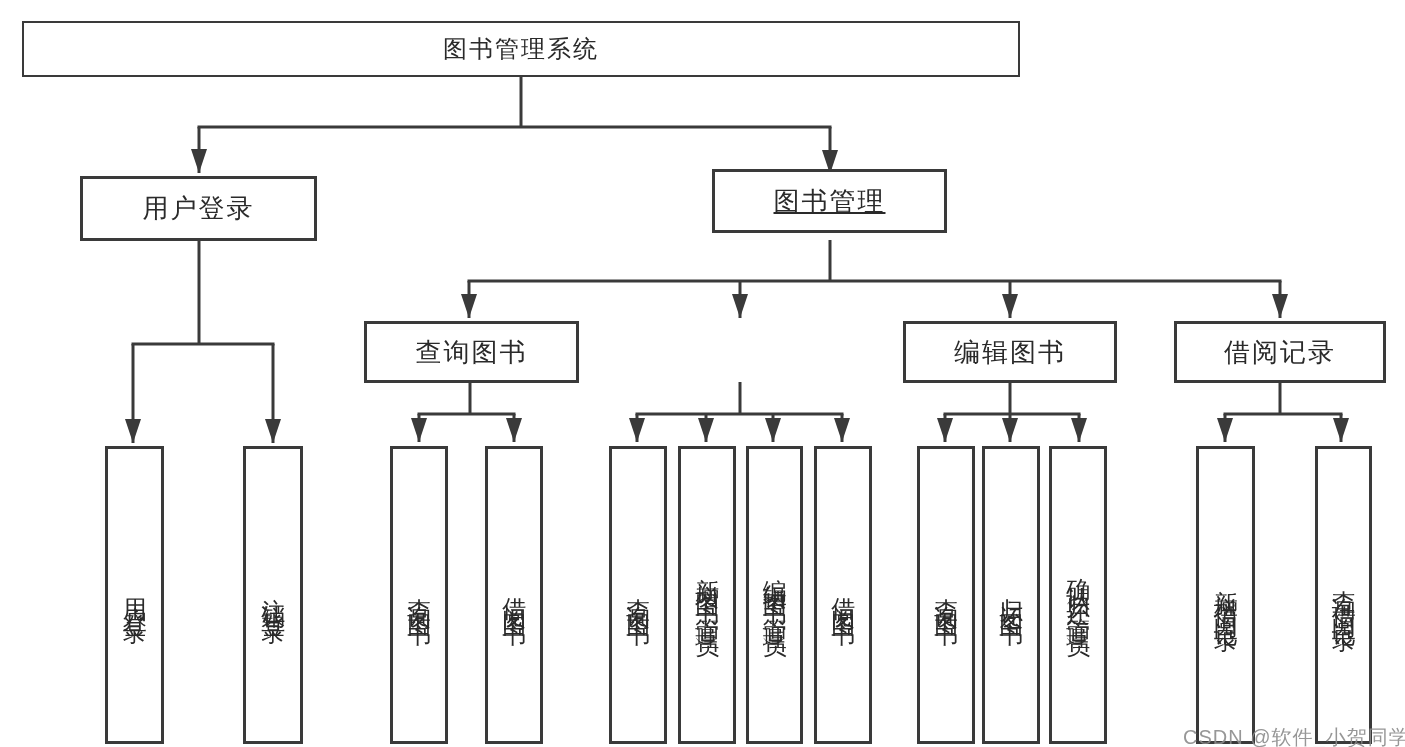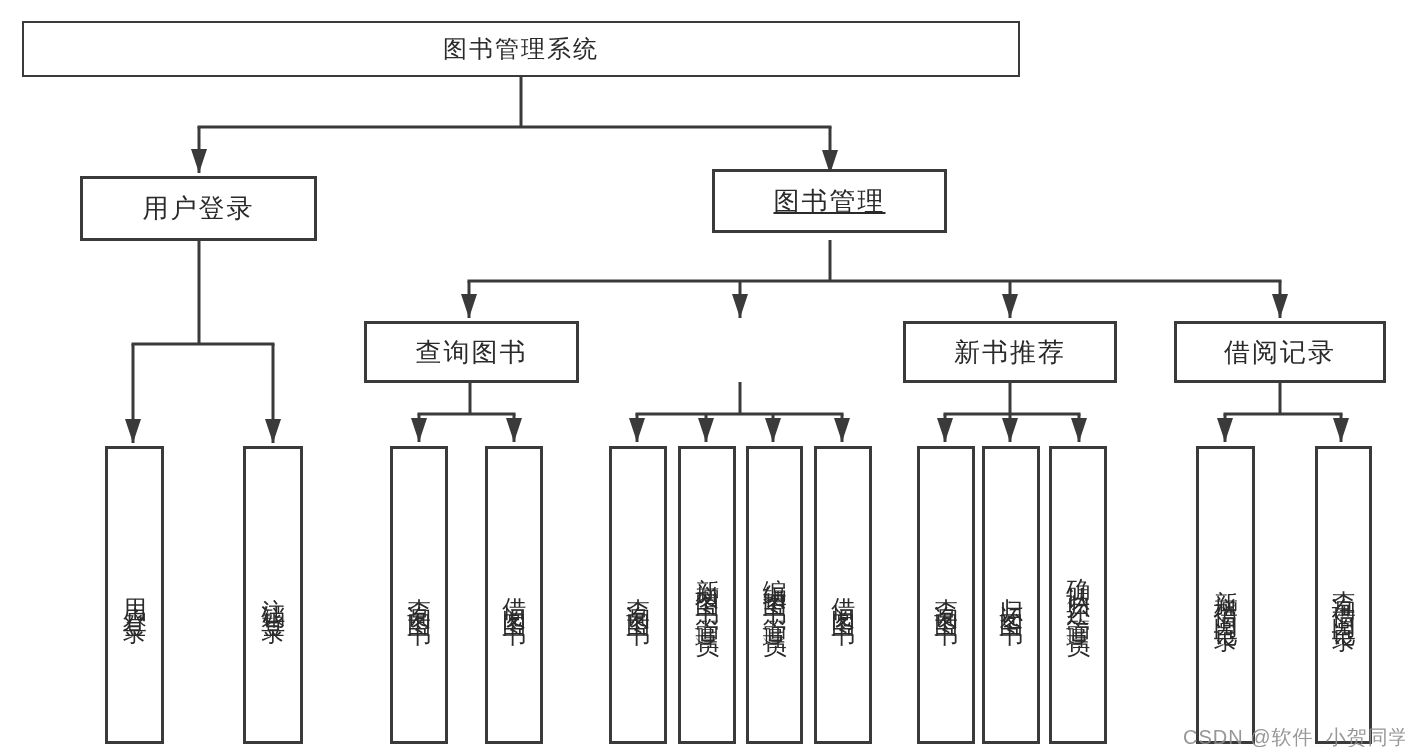--- a/index.html
+++ b/index.html
@@ -116,21 +116,21 @@
       <line x1="1341" y1="406" x2="1341" y2="434" marker-end="url(#arrowhead)"></line>
     </g>
   </svg>
 
   <div class="node h root" style="left:22px;top:13px;width:998px;height:56px;">图书管理系统</div>
 
   <div class="node h" style="left:80px;top:168px;width:237px;height:65px;">用户登录</div>
   <div class="node h" style="left:712px;top:161px;width:235px;height:64px;text-decoration:underline;">图书管理</div>
 
   <div class="node h" style="left:364px;top:313px;width:215px;height:62px;">查询图书</div>
-  <div class="node h" style="left:903px;top:313px;width:214px;height:62px;">新书推荐</div>
+  <div class="node h" style="left:903px;top:313px;width:214px;height:62px;">编辑图书</div>
   <div class="node h" style="left:1174px;top:313px;width:212px;height:62px;">借阅记录</div>
 
   <div class="node v" style="left:105px;top:438px;width:59px;height:298px;">用户登录</div>
   <div class="node v" style="left:243px;top:438px;width:60px;height:298px;">注销登录</div>
 
   <div class="node v" style="left:390px;top:438px;width:58px;height:298px;">查询图书</div>
   <div class="node v" style="left:485px;top:438px;width:58px;height:298px;">借阅图书</div>
 
   <div class="node v" style="left:609px;top:438px;width:58px;height:298px;">查询图书</div>
   <div class="node v" style="left:678px;top:438px;width:58px;height:298px;">新增图书（管理员）</div>

